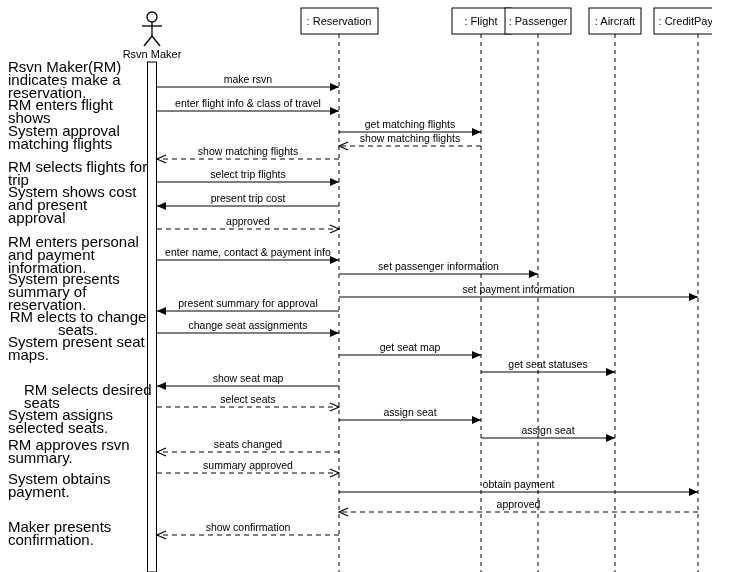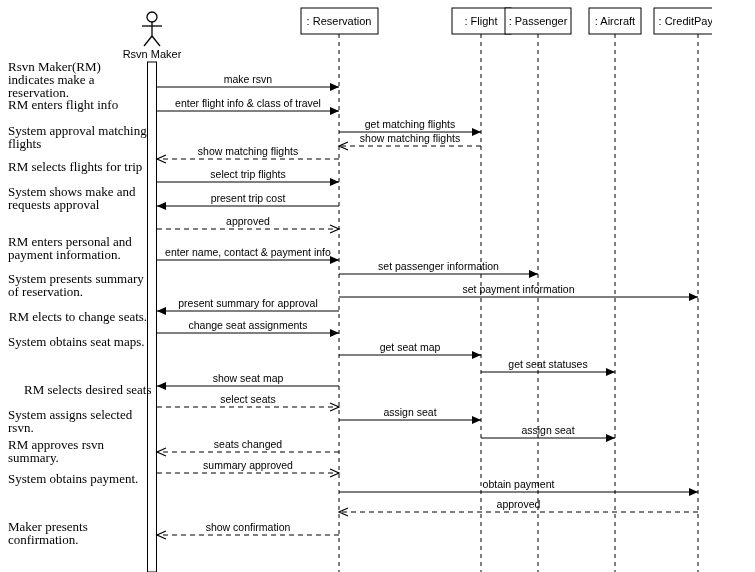--- a/index.html
+++ b/index.html
@@ -68,22 +68,22 @@
     fill: none;
   }
   .msg-label {
     font-family: "Liberation Sans", sans-serif;
     font-size: 10.5px;
     fill: #000000;
     text-anchor: middle;
   }
   .note-text {
     position: absolute;
-    font-family: Liberation Serif, serif;
-    font-size: 13px;
+    font-family: Liberation Sans, sans-serif;
+    font-size: 15px;
     line-height: 13px;
     color: #000000;
     width: 140px;
     left: 8px;
   }
   .head-solid { fill: #000000; stroke: none; }
   .head-open { fill: none; stroke: #000000; stroke-width: 1.2; }
 </style>
 </head>
 <body>
@@ -246,27 +246,27 @@
         </g>
         <g>
           <line x1="339" y1="535" x2="157" y2="535" class="msg-line-dashed"></line>
           <path d="M 166 531 L 157 535 L 166 539" class="head-open"></path>
           <text x="248" y="531" class="msg-label">show confirmation</text>
         </g>
       </g>
   </svg>
   <div id="notes-layer">
       <div class="note-text" style="top: 60px;">Rsvn Maker(RM) indicates make a reservation.</div>
-      <div class="note-text" style="top: 98px;">RM enters flight info</div>
+      <div class="note-text" style="top: 98px;">RM enters flight shows</div>
       <div class="note-text" style="top: 124px;">System approval matching flights</div>
       <div class="note-text" style="top: 160px;">RM selects flights for trip</div>
-      <div class="note-text" style="top: 185px;">System shows make and requests approval</div>
+      <div class="note-text" style="top: 185px;">System shows cost and present approval</div>
       <div class="note-text" style="top: 235px;">RM enters personal and payment information.</div>
       <div class="note-text" style="top: 272px;">System presents summary of reservation.</div>
       <div class="note-text" style="top: 310px; text-align: center;">RM elects to change seats.</div>
-      <div class="note-text" style="top: 335px;">System obtains seat maps.</div>
+      <div class="note-text" style="top: 335px;">System present seat maps.</div>
       <div class="note-text" style="top: 383px; padding-left: 16px;">RM selects desired seats</div>
-      <div class="note-text" style="top: 408px;">System assigns selected rsvn.</div>
+      <div class="note-text" style="top: 408px;">System assigns selected seats.</div>
       <div class="note-text" style="top: 438px;">RM approves rsvn summary.</div>
       <div class="note-text" style="top: 472px;">System obtains payment.</div>
       <div class="note-text" style="top: 520px;">Maker presents confirmation.</div>
     </div>
 </div>
 
 </body></html>

